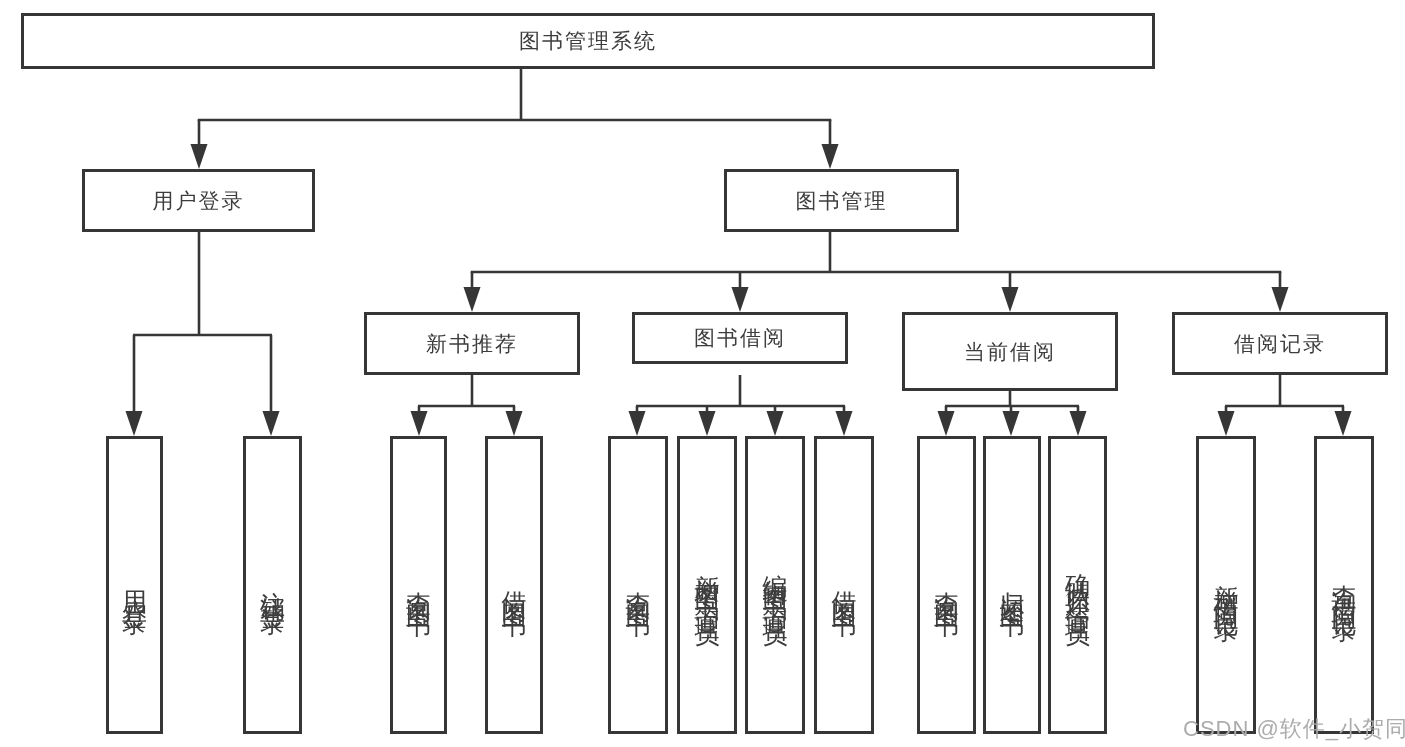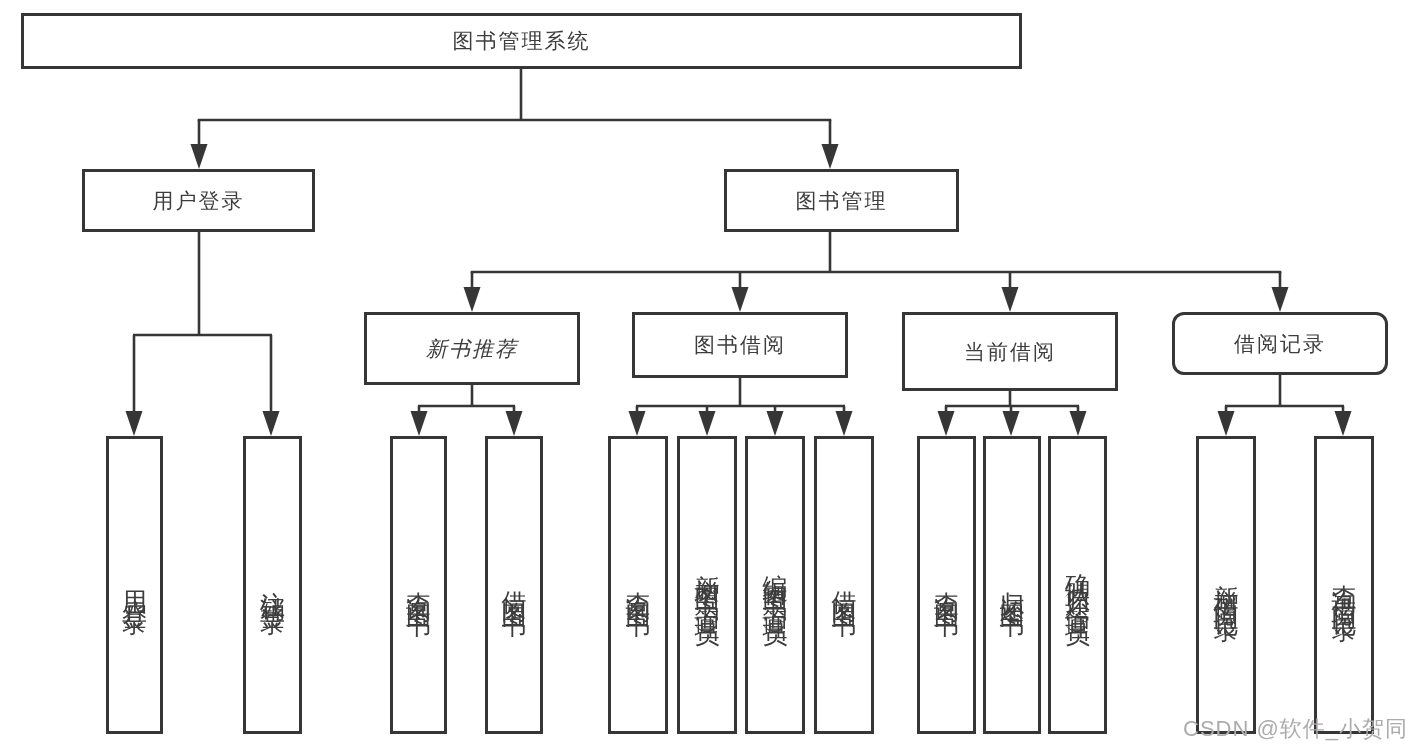--- a/index.html
+++ b/index.html
@@ -141,41 +141,41 @@
     <g>
       <line x1="1280" y1="375" x2="1280" y2="407"></line>
       <line x1="1225" y1="406" x2="1344" y2="406"></line>
       <line x1="1226" y1="406" x2="1226" y2="414"></line>
       <polygon points="1217.5,411 1234.5,411 1226,436"></polygon>
       <line x1="1343" y1="406" x2="1343" y2="414"></line>
       <polygon points="1334.5,411 1351.5,411 1343,436"></polygon>
     </g>
   </svg>
 
-  <div class="box" style="left:21px; top:13px; width:1001px; height:56px;">
+  <div class="box" style="left:21px; top:13px; width:1134px; height:56px;">
     <span>图书管理系统</span>
   </div>
 
   <div class="box" style="left:82px; top:169px; width:233px; height:63px;">
     <span>用户登录</span>
   </div>
   <div class="box" style="left:712px; top:169px; width:235px; height:63px;margin-left:12px;">
     <span>图书管理</span>
   </div>
 
-  <div class="box" style="left:364px; top:312px; width:216px; height:73px;font-style:italic;">
+  <div class="box" style="left:364px; top:312px; width:216px; height:63px;">
     <span>新书推荐</span>
   </div>
-  <div class="box" style="left:632px; top:312px; width:216px; height:66px;">
+  <div class="box" style="left:632px; top:312px; width:216px; height:52px;">
     <span>图书借阅</span>
   </div>
   <div class="box" style="left:902px; top:312px; width:216px; height:79px;">
     <span>当前借阅</span>
   </div>
-  <div class="box" style="left:1172px; top:312px; width:216px; height:63px;border-radius:12px;">
+  <div class="box" style="left:1172px; top:312px; width:216px; height:63px;">
     <span>借阅记录</span>
   </div>
 
   <div class="box leaf" style="left:106px; top:436px; width:57px; height:298px;">
     <span class="vtext">用户登录</span>
   </div>
   <div class="box leaf" style="left:243px; top:436px; width:59px; height:298px;">
     <span class="vtext">注销登录</span>
   </div>
 

